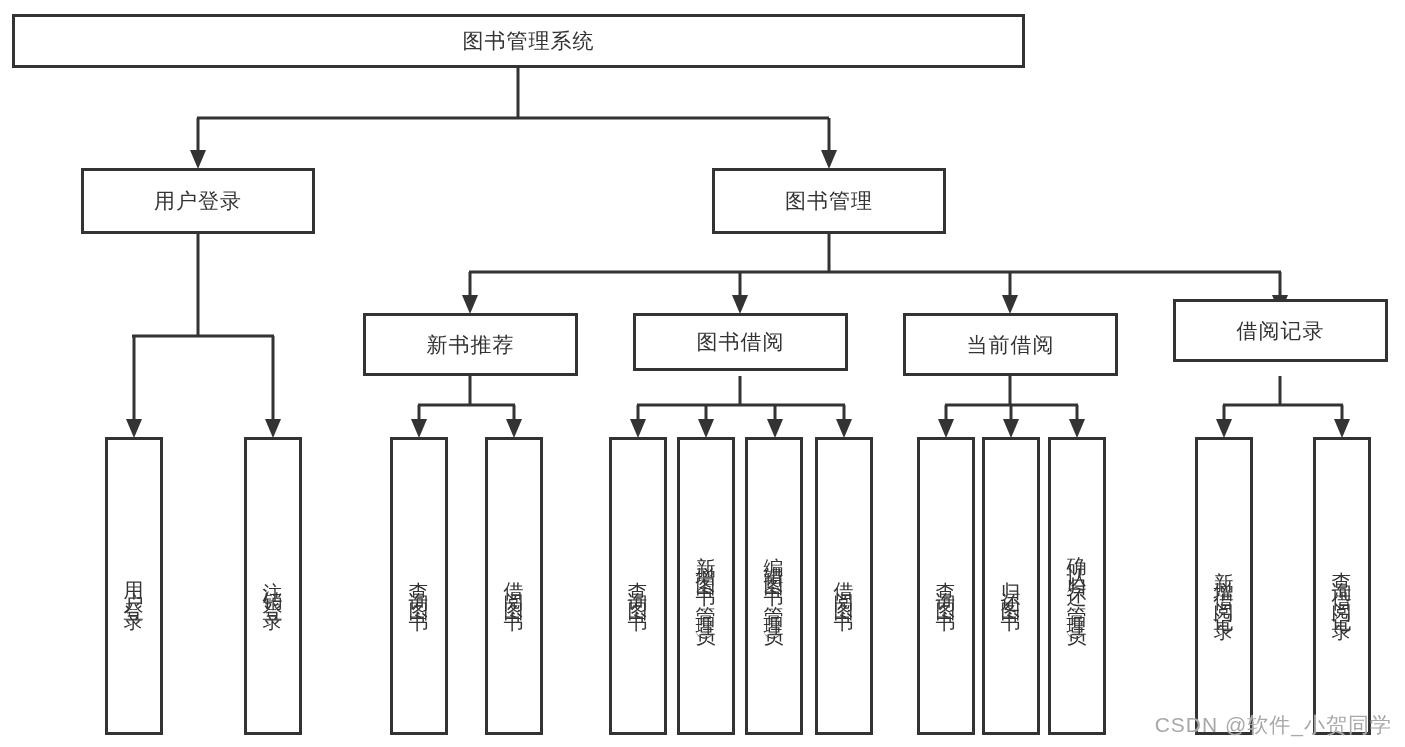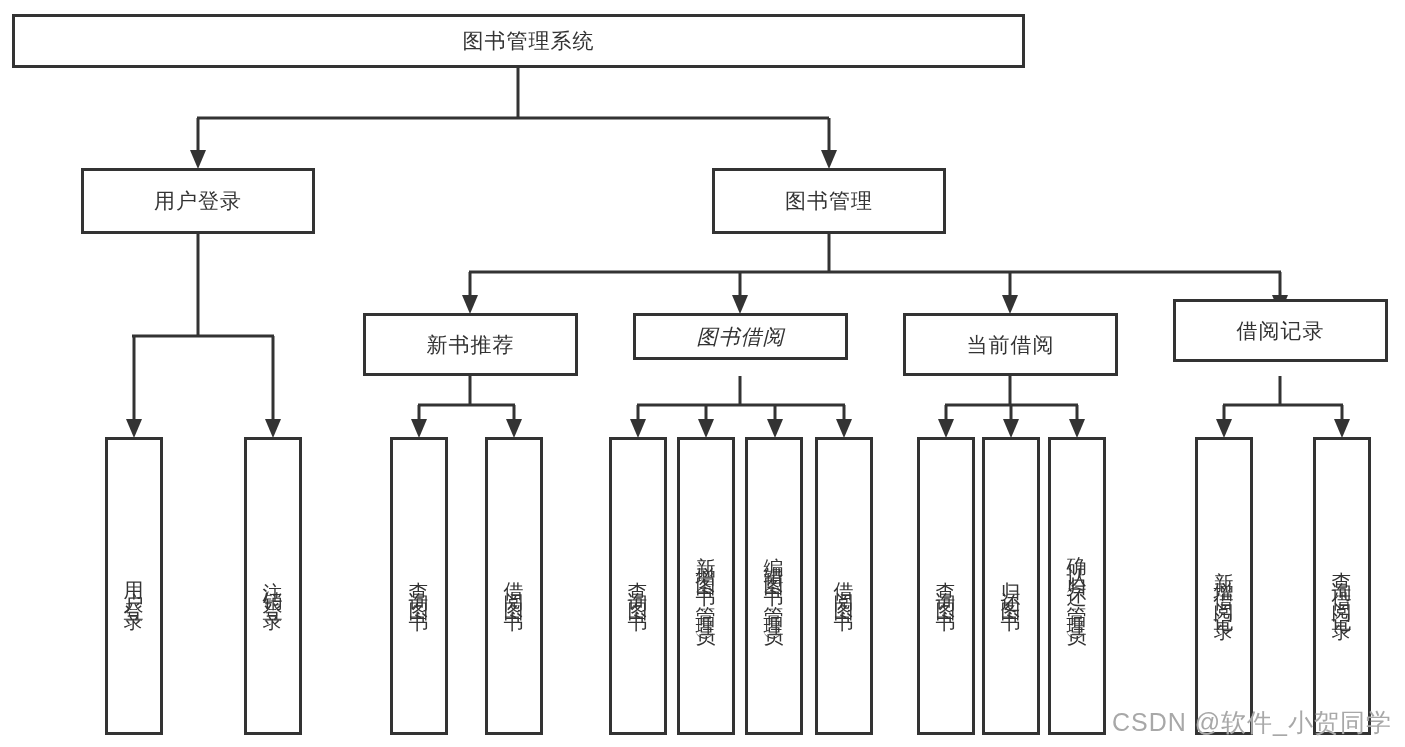--- a/index.html
+++ b/index.html
@@ -35,21 +35,21 @@
     writing-mode:vertical-rl;
     text-orientation:mixed;
     letter-spacing:10px;
     line-height:1;
     white-space:nowrap;
   }
   .watermark{
     position:absolute;
     right:13px;
     bottom:8px;
-    font-size:25px;
+    font-size:21px;
     color:var(--wm);
     letter-spacing:1px;
     z-index:5;
     text-shadow:0 0 1px rgba(255,255,255,.6);
   }
 </style>
 </head>
 <body>
 
 <div class="canvas">
@@ -118,21 +118,21 @@
       <path d="M1334 419 L1350 419 L1342 438 Z"></path>
     </g>
   </svg>
 
   <div class="box" style="left:12px;top:14px;width:1013px;height:54px;padding-left:20px;">图书管理系统</div>
 
   <div class="box" style="left:81px;top:168px;width:234px;height:66px;">用户登录</div>
   <div class="box" style="left:712px;top:168px;width:234px;height:66px;">图书管理</div>
 
   <div class="box" style="left:363px;top:313px;width:215px;height:63px;">新书推荐</div>
-  <div class="box" style="left:633px;top:313px;width:215px;height:47px;font-style:italic;">图书借阅</div>
+  <div class="box" style="left:633px;top:313px;width:215px;height:58px;">图书借阅</div>
   <div class="box" style="left:903px;top:313px;width:215px;height:63px;text-align:center;">当前借阅</div>
   <div class="box" style="left:1173px;top:299px;width:215px;height:63px;">借阅记录</div>
 
   <div class="box vbox" style="left:105px;top:437px;width:58px;height:298px;">
     <span class="vtext">用户登录</span>
   </div>
   <div class="box vbox" style="left:244px;top:437px;width:58px;height:298px;">
     <span class="vtext">注销登录</span>
   </div>
 

